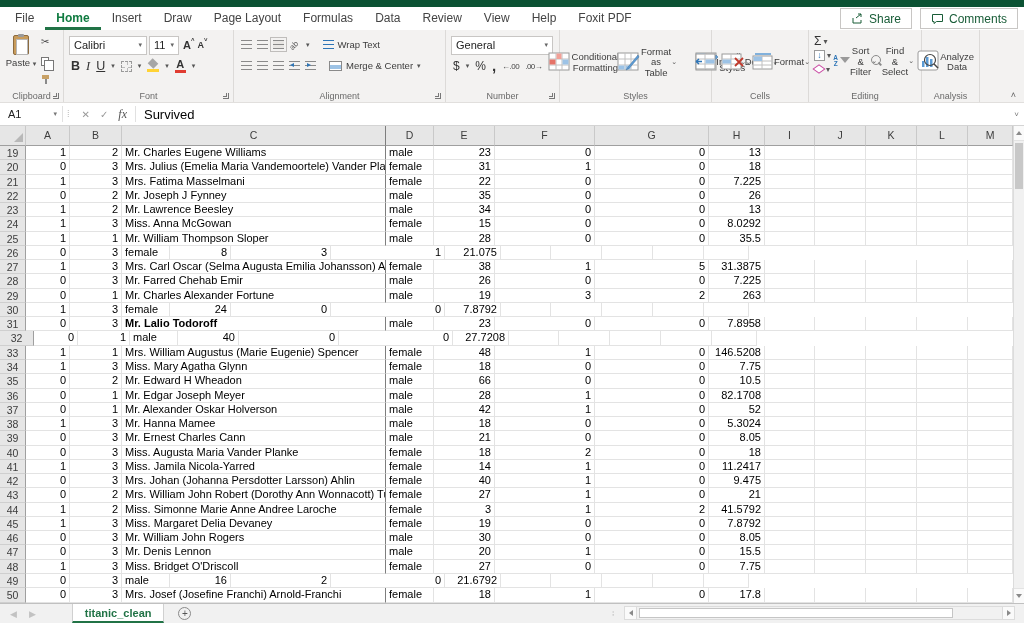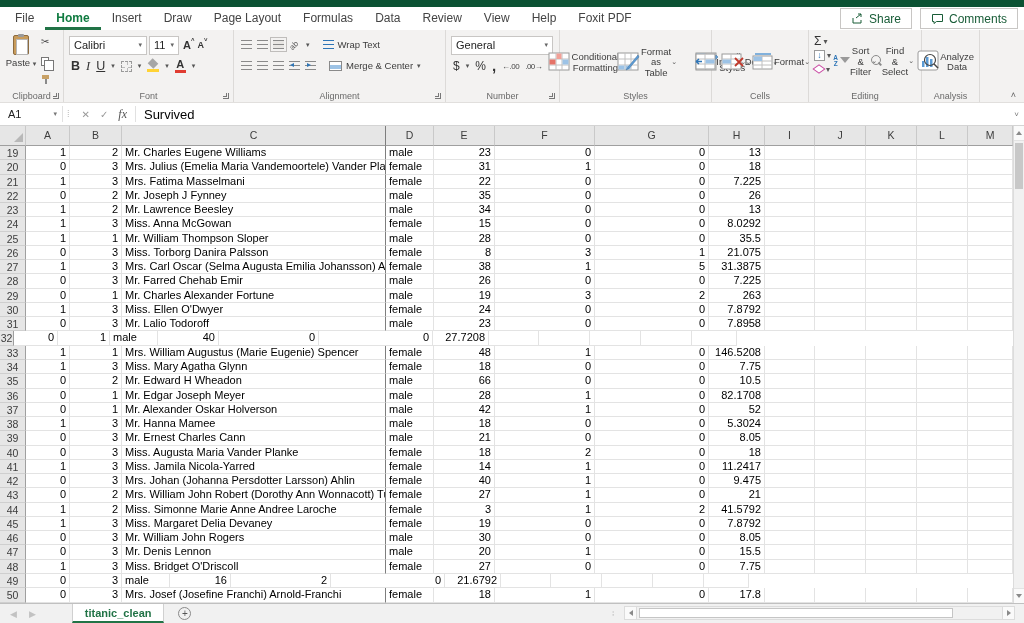--- a/index.html
+++ b/index.html
@@ -627,21 +627,20 @@
           <div class="cell" style="width: 50px;"></div>
           <div class="cell" style="width: 51px;"></div>
           <div class="cell" style="width: 51px;"></div>
           <div class="cell" style="width: 51px;"></div>
           <div class="cell" style="width: 45px;"></div>
         </div>
         <div class="gridrow">
           <div class="rowhdr" style="width: 26px;">26</div>
           <div class="cell num" style="width: 44px;">0</div>
           <div class="cell num" style="width: 52px;">3</div>
-          <div class="cell dark-right" style="width: 264px;">Miss. Torborg Danira Palsson</div>
           <div class="cell" style="width: 48px;">female</div>
           <div class="cell num" style="width: 61px;">8</div>
           <div class="cell num" style="width: 100px;">3</div>
           <div class="cell num" style="width: 114px;">1</div>
           <div class="cell num" style="width: 56px;">21.075</div>
           <div class="cell" style="width: 50px;"></div>
           <div class="cell" style="width: 51px;"></div>
           <div class="cell" style="width: 51px;"></div>
           <div class="cell" style="width: 51px;"></div>
           <div class="cell" style="width: 45px;"></div>
@@ -691,50 +690,49 @@
           <div class="cell" style="width: 50px;"></div>
           <div class="cell" style="width: 51px;"></div>
           <div class="cell" style="width: 51px;"></div>
           <div class="cell" style="width: 51px;"></div>
           <div class="cell" style="width: 45px;"></div>
         </div>
         <div class="gridrow">
           <div class="rowhdr" style="width: 26px;">30</div>
           <div class="cell num" style="width: 44px;">1</div>
           <div class="cell num" style="width: 52px;">3</div>
-          <div class="cell dark-right" style="width: 264px;">Miss. Ellen O'Dwyer</div>
           <div class="cell" style="width: 48px;">female</div>
           <div class="cell num" style="width: 61px;">24</div>
           <div class="cell num" style="width: 100px;">0</div>
           <div class="cell num" style="width: 114px;">0</div>
           <div class="cell num" style="width: 56px;">7.8792</div>
           <div class="cell" style="width: 50px;"></div>
           <div class="cell" style="width: 51px;"></div>
           <div class="cell" style="width: 51px;"></div>
           <div class="cell" style="width: 51px;"></div>
           <div class="cell" style="width: 45px;"></div>
         </div>
         <div class="gridrow">
           <div class="rowhdr" style="width: 26px;">31</div>
           <div class="cell num" style="width: 44px;">0</div>
           <div class="cell num" style="width: 52px;">3</div>
-          <div class="cell dark-right" style="width: 264px;">Mr. Lalio Todoroff</div>
+          <div class="cell dark-right" style="width: 264px; font-weight: bold;">Mr. Lalio Todoroff</div>
           <div class="cell" style="width: 48px;">male</div>
           <div class="cell num" style="width: 61px;">23</div>
           <div class="cell num" style="width: 100px;">0</div>
           <div class="cell num" style="width: 114px;">0</div>
           <div class="cell num" style="width: 56px;">7.8958</div>
           <div class="cell" style="width: 50px;"></div>
           <div class="cell" style="width: 51px;"></div>
           <div class="cell" style="width: 51px;"></div>
           <div class="cell" style="width: 51px;"></div>
           <div class="cell" style="width: 45px;"></div>
         </div>
         <div class="gridrow">
-          <div class="rowhdr" style="width: 14px;">32</div>
+          <div class="rowhdr" style="width: 34px;">32</div>
           <div class="cell num" style="width: 44px;">0</div>
           <div class="cell num" style="width: 52px;">1</div>
           <div class="cell" style="width: 48px;">male</div>
           <div class="cell num" style="width: 61px;">40</div>
           <div class="cell num" style="width: 100px;">0</div>
           <div class="cell num" style="width: 114px;">0</div>
           <div class="cell num" style="width: 56px;">27.7208</div>
           <div class="cell" style="width: 50px;"></div>
           <div class="cell" style="width: 51px;"></div>
           <div class="cell" style="width: 51px;"></div>

